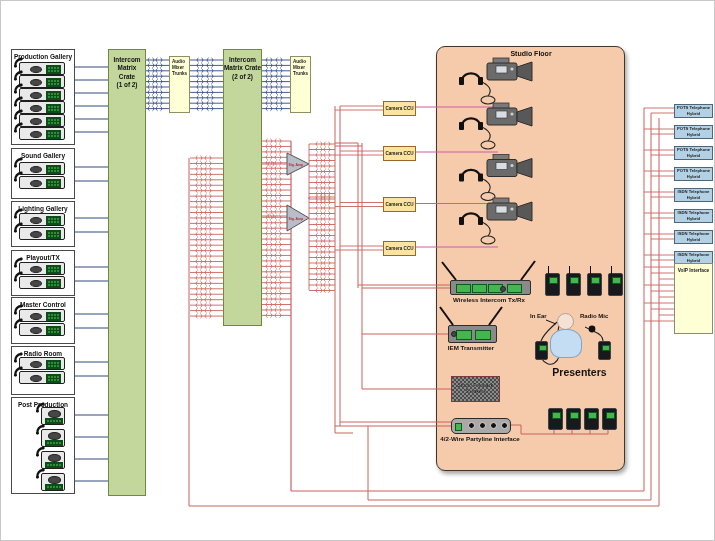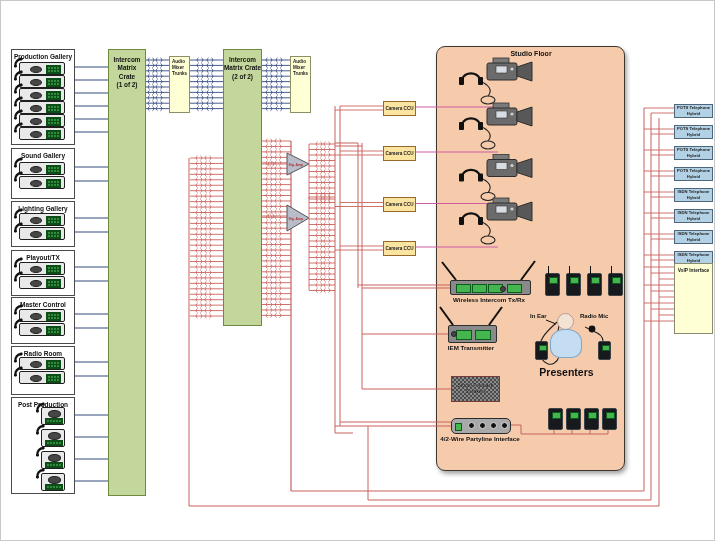--- a/index.html
+++ b/index.html
@@ -1107,21 +1107,21 @@
     <div class="tiny-label abs" style="left: 529px; top: 312px; width: 28px; height: 8px; z-index: 2;">In Ear</div>
     <div class="tiny-label abs" style="left: 579px; top: 312px; width: 36px; height: 8px; z-index: 2;">Radio Mic</div>
     <div class="head abs" style="left: 556px; top: 312px; width: 15px; height: 15px; z-index: 2;"></div>
     <div class="torso abs" style="left: 549px; top: 328px; width: 30px; height: 27px; z-index: 2;"></div>
     <div class="radio abs" style="left: 534px; top: 340px; width: 11px; height: 17px; z-index: 2;">
       <div class="screen abs" style="left: 2.5px; top: 2.5px; width: 6px; height: 4px;"></div>
     </div>
     <div class="radio abs" style="left: 597px; top: 340px; width: 11px; height: 17px; z-index: 2;">
       <div class="screen abs" style="left: 2.5px; top: 2.5px; width: 6px; height: 4px;"></div>
     </div>
-    <div class="presenters abs" style="left: 528px; top: 365px; width: 75px; height: 13px; z-index: 2;">Presenters</div>
+    <div class="presenters abs" style="left: 541px; top: 365px; width: 75px; height: 13px; z-index: 2;">Presenters</div>
     <div class="foldback abs" style="left: 450px; top: 375px; width: 47px; height: 24px; z-index: 2;">
       <div class="flabel">Studio Foldback Speakers</div>
     </div>
     <div class="party abs" style="left: 450px; top: 417px; width: 58px; height: 14px; z-index: 2;">
       <div class="screen abs" style="left: 3px; top: 4px; width: 5px; height: 6px;"></div>
       <div class="abs" style="left: 16px; top: 3.2px; width: 7px; height: 7px; background: rgb(17, 17, 17); border: 1px solid rgb(221, 221, 221); border-radius: 50%; box-sizing: border-box;"></div>
       <div class="abs" style="left: 27px; top: 3.2px; width: 7px; height: 7px; background: rgb(17, 17, 17); border: 1px solid rgb(221, 221, 221); border-radius: 50%; box-sizing: border-box;"></div>
       <div class="abs" style="left: 38px; top: 3.2px; width: 7px; height: 7px; background: rgb(17, 17, 17); border: 1px solid rgb(221, 221, 221); border-radius: 50%; box-sizing: border-box;"></div>
       <div class="abs" style="left: 49px; top: 3.2px; width: 7px; height: 7px; background: rgb(17, 17, 17); border: 1px solid rgb(221, 221, 221); border-radius: 50%; box-sizing: border-box;"></div>
     </div>

